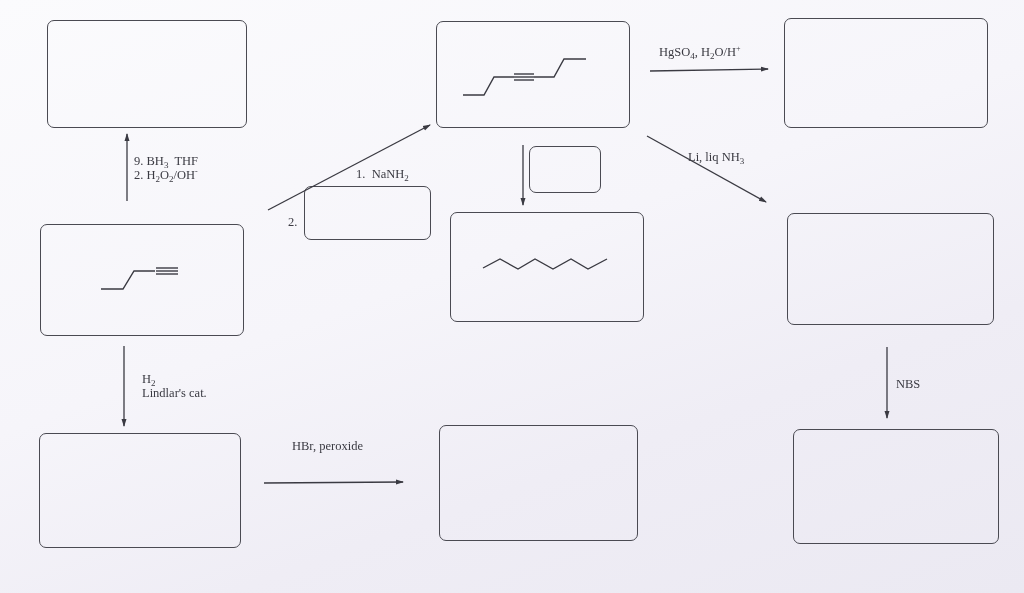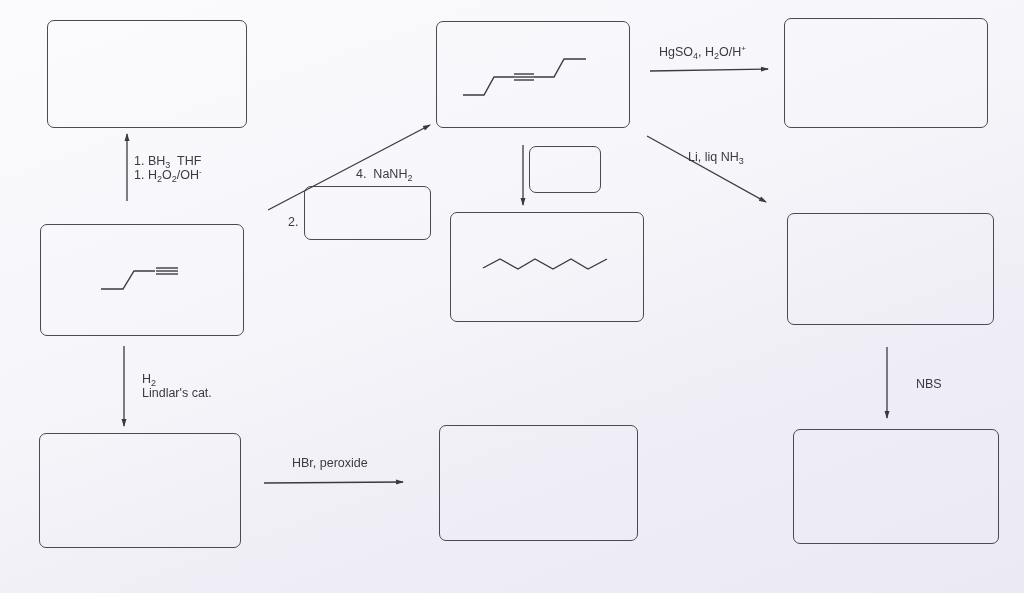--- a/index.html
+++ b/index.html
@@ -15,20 +15,21 @@
     border-radius: 7px;
     box-sizing: border-box;
     background: transparent;
   }
   .label {
     position: absolute;
     font-size: 12.5px;
     line-height: 14px;
     color: #3a3a42;
     white-space: nowrap;
+    font-family: Liberation Serif, serif;
   }
   .label sub { font-size: 9px; vertical-align: -3px; line-height: 0; }
   .label sup { font-size: 8px; vertical-align: 5px; line-height: 0; }
   svg.overlay { position: absolute; left: 0; top: 0; pointer-events: none; }
 </style>
 </head>
 <body>
 
 <div class="box" style="left:47px;top:20px;width:200px;height:108px;"></div>
 <div class="box" style="left:40px;top:224px;width:204px;height:112px;"></div>
@@ -79,37 +80,37 @@
       <line x1="514" y1="77" x2="534" y2="77"></line>
       <line x1="514" y1="80" x2="534" y2="80"></line>
       <polyline points="534,77 554,77 564,59 586,59"></polyline>
     </g>
 
     <polyline stroke-width="1.4" points="483,268 500,259 518,269 535,259 553,269 571,259 588,269 607,259"></polyline>
   </g>
 </svg>
 
 <div class="label" style="left:134px;top:154px;">
-  <div><span>1. BH</span><sub>3</sub><span style="white-space:pre">  THF</span></div>
-  <div><span>1. H</span><sub>2</sub><span>O</span><sub>2</sub><span>/OH</span><sup>-</sup></div>
+  <div><span>9. BH</span><sub>3</sub><span style="white-space:pre">  THF</span></div>
+  <div><span>2. H</span><sub>2</sub><span>O</span><sub>2</sub><span>/OH</span><sup>-</sup></div>
 </div>
 
 <div class="label" style="left:356px;top:167px;">
-  <span style="white-space:pre">4.  NaNH</span><sub>2</sub>
+  <span style="white-space:pre">1.  NaNH</span><sub>2</sub>
 </div>
 <div class="label" style="left:288px;top:215px;">2.</div>
 
 <div class="label" style="left:659px;top:45px;">
   <span>HgSO</span><sub>4</sub><span>, H</span><sub>2</sub><span>O/H</span><sup>+</sup>
 </div>
 
 <div class="label" style="left:688px;top:150px;">
   <span>Li, liq NH</span><sub>3</sub>
 </div>
 
 <div class="label" style="left:142px;top:372px;">
   <div><span>H</span><sub>2</sub></div>
   <div>Lindlar's cat.</div>
 </div>
 
-<div class="label" style="left:292px;top:456px;">HBr, peroxide</div>
+<div class="label" style="left:292px;top:439px;">HBr, peroxide</div>
 
-<div class="label" style="left:916px;top:377px;">NBS</div>
+<div class="label" style="left:896px;top:377px;">NBS</div>
 
 </body></html>

